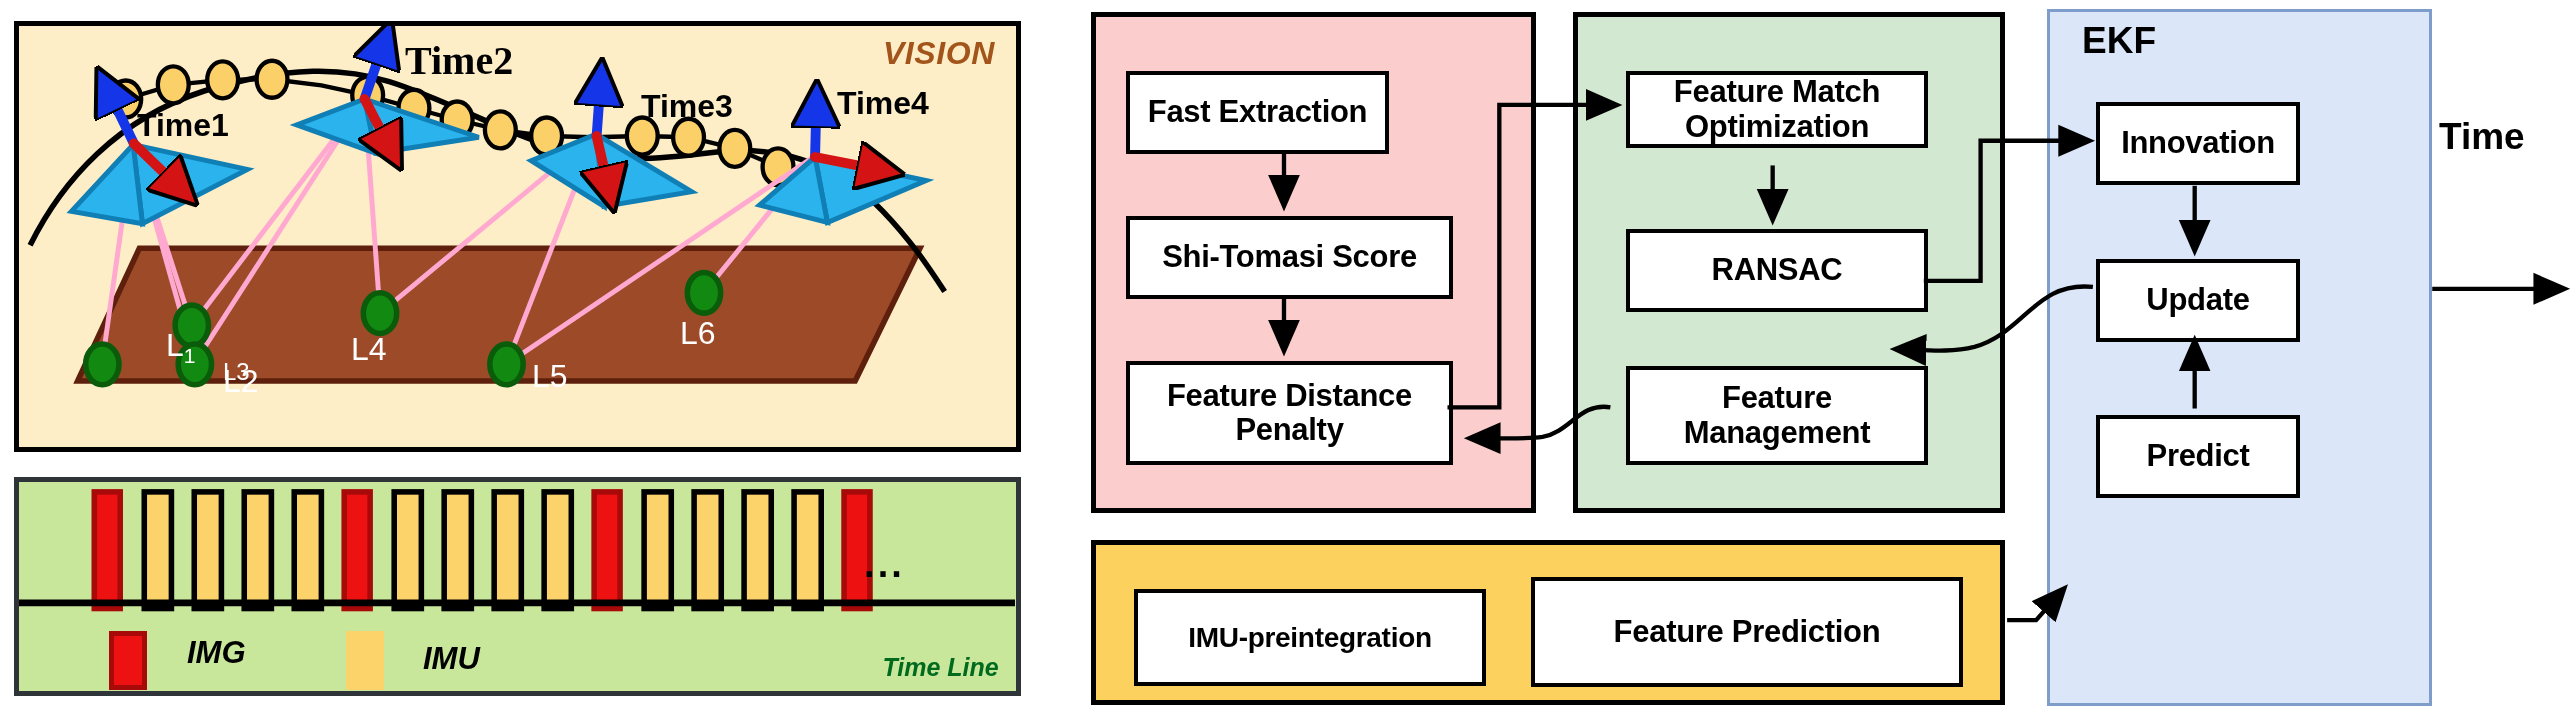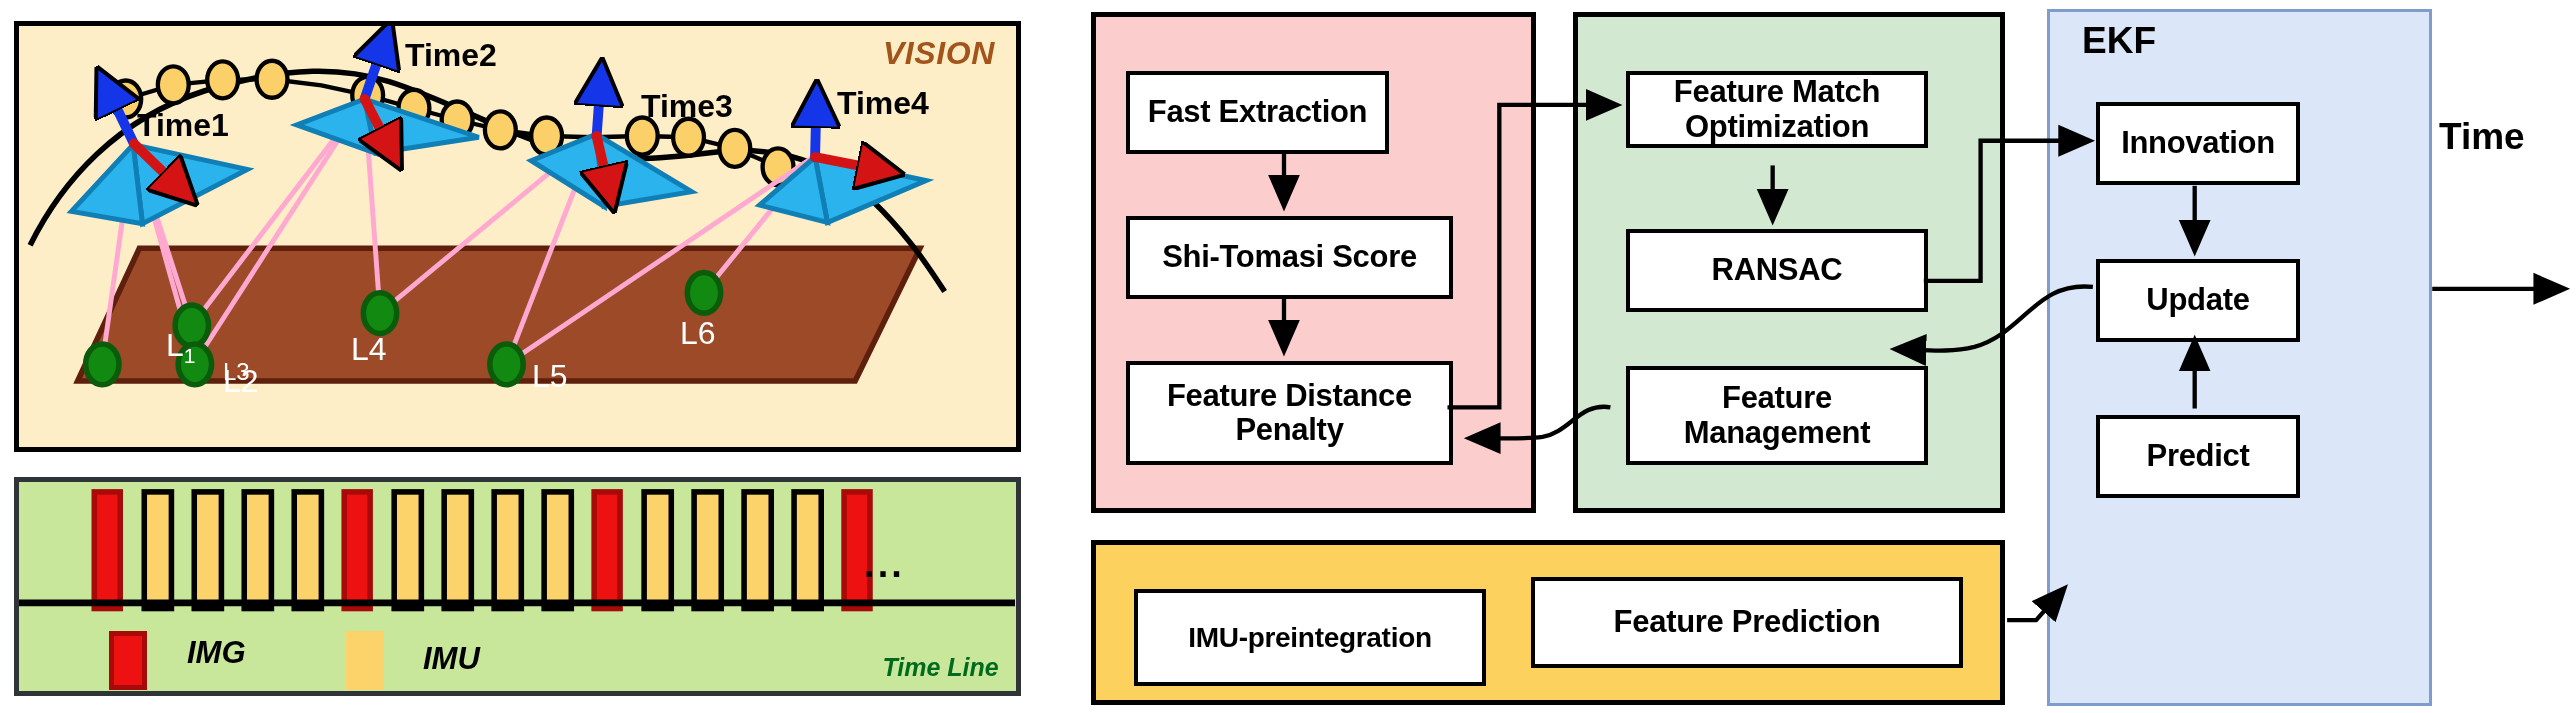--- a/index.html
+++ b/index.html
@@ -231,21 +231,21 @@
         <ellipse cx="135" cy="548" rx="27" ry="33" fill="#128a12" stroke="#0a5c0a" stroke-width="9"></ellipse>
         <ellipse cx="280" cy="485" rx="27" ry="33" fill="#128a12" stroke="#0a5c0a" stroke-width="9"></ellipse>
         <ellipse cx="285" cy="548" rx="27" ry="33" fill="#128a12" stroke="#0a5c0a" stroke-width="9"></ellipse>
         <ellipse cx="585" cy="465" rx="27" ry="33" fill="#128a12" stroke="#0a5c0a" stroke-width="9"></ellipse>
         <ellipse cx="790" cy="548" rx="27" ry="33" fill="#128a12" stroke="#0a5c0a" stroke-width="9"></ellipse>
         <ellipse cx="1110" cy="432" rx="27" ry="33" fill="#128a12" stroke="#0a5c0a" stroke-width="9"></ellipse>
       </g>
     </svg>
 
     <div style="position:absolute;left:118px;top:81px;font-size:32px;font-weight:bold;color:#000;">Time1</div>
-    <div style="position:absolute;left:386px;top:11px;font-size:32px;font-weight:bold;color:#000;">Time2</div>
+    <div style="position:absolute;left:386px;top:11px;font-size:40px;font-weight:bold;color:#000;font-family:Liberation Serif, serif;">Time2</div>
     <div style="position:absolute;left:622px;top:62px;font-size:32px;font-weight:bold;color:#000;">Time3</div>
     <div style="position:absolute;left:818px;top:59px;font-size:32px;font-weight:bold;color:#000;">Time4</div>
 
     <div style="position:absolute;left:147px;top:301px;font-size:32px;color:#fff;font-weight:500;">
       <span>L</span><sub style="font-size:21px;">1</sub>
     </div>
     <div style="position:absolute;left:204px;top:289px;font-size:32px;color:#fff;font-weight:500;margin-top:48px;">L2</div>
     <div style="position:absolute;left:204px;top:332px;font-size:24px;color:#fff;font-weight:500;">L3</div>
     <div style="position:absolute;left:332px;top:305px;font-size:32px;color:#fff;font-weight:500;">L4</div>
     <div style="position:absolute;left:513px;top:332px;font-size:32px;color:#fff;font-weight:500;">L5</div>
@@ -293,21 +293,21 @@
   </div>
 
   <div class="group-panel" id="panel-matching">
     <div class="flow-box" style="left:48px;top:54px;width:302px;height:77px;">Feature Match Optimization</div>
     <div class="flow-box" style="left:48px;top:212px;width:302px;height:83px;">RANSAC</div>
     <div class="flow-box" style="left:48px;top:349px;width:302px;height:99px;">Feature Management</div>
   </div>
 
   <div class="group-panel" id="panel-imu">
     <div class="flow-box" style="left:38px;top:32px;width:352px;height:97px;font-size:28px;margin-top:12px;">IMU-preintegration</div>
-    <div class="flow-box" style="left:435px;top:32px;width:432px;height:91px;">Feature Prediction</div>
+    <div class="flow-box" style="left:435px;top:32px;width:432px;height:110px;">Feature Prediction</div>
   </div>
 
   <div class="group-panel" id="panel-ekf">
     <div id="panel-ekf-title">EKF</div>
     <div class="flow-box" style="left:46px;top:90px;width:204px;height:83px;">Innovation</div>
     <div class="flow-box" style="left:46px;top:247px;width:204px;height:83px;">Update</div>
     <div class="flow-box" style="left:46px;top:403px;width:204px;height:83px;">Predict</div>
   </div>
 
   <svg style="position:absolute;left:0;top:0;pointer-events:none;" width="2576" height="714" viewBox="0 0 4175 1157">

